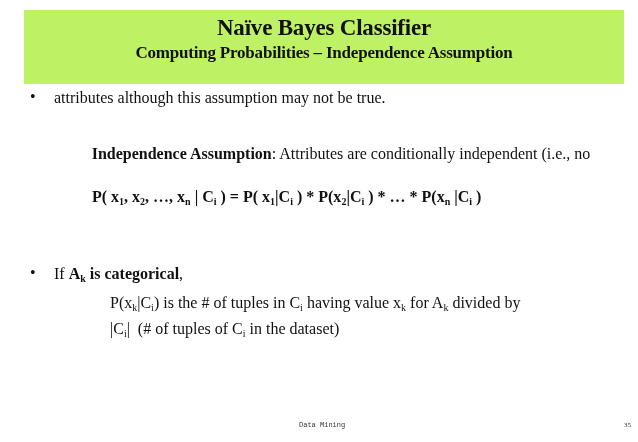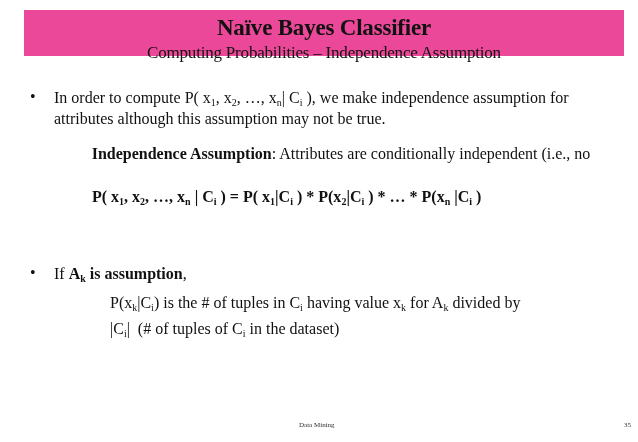--- a/index.html
+++ b/index.html
@@ -13,34 +13,34 @@
       position: relative;
       overflow: hidden;
       font-family: "Liberation Serif", "DejaVu Serif", serif;
       color: #111111;
     }
     .header-box {
       position: absolute;
       left: 24px;
       top: 10px;
       width: 600px;
-      height: 46px;
-      background: #ec4899;
+      height: 74px;
+      background: #bef264;
       text-align: center;
       box-sizing: border-box;
     }
     .title {
       font-weight: bold;
       font-size: 23px;
       line-height: 26px;
       margin-top: 5px;
       letter-spacing: -0.2px;
     }
     .subtitle {
-      font-weight: normal;
+      font-weight: bold;
       font-size: 17px;
       line-height: 22px;
       margin-top: 1px;
       letter-spacing: -0.2px;
     }
     .bullet {
       position: absolute;
       left: 30px;
       font-size: 16px;
     }
@@ -74,33 +74,32 @@
 </head>
 <body>
 
 <div class="header-box">
   <div class="title">Naïve Bayes Classifier</div>
   <div class="subtitle">Computing Probabilities – Independence Assumption</div>
 </div>
 
 <span class="bullet" style="top:88px;">•</span>
 <div class="para" style="left:54px; top:87px; width:570px;">
-  <div style="white-space:nowrap;"><span>In order to compute P( x</span><sub>1</sub><span>, x</span><sub>2</sub><span>, …, x</span><sub>n</sub><span>|  C</span><sub>i</sub><span> ), we make independence assumption for</span></div>
   <div>attributes although this assumption may not be true.</div>
 </div>
 
 <div class="para" style="left:56px; top:143px; width:570px;text-align:center;">
   <div style="white-space:nowrap;"><b>Independence Assumption</b><span>: Attributes are conditionally independent (i.e., no</span></div>
 </div>
 
 <div class="formula"><span>P( x</span><sub>1</sub><span>, x</span><sub>2</sub><span>, …, x</span><sub>n</sub><span> | C</span><sub>i</sub><span> ) = P( x</span><sub>1</sub><span>|C</span><sub>i</sub><span> ) * P(x</span><sub>2</sub><span>|C</span><sub>i</sub><span> ) * … * P(x</span><sub>n</sub><span> |C</span><sub>i</sub><span> )</span></div>
 
 <span class="bullet" style="top:264px;">•</span>
 <div class="para" style="left:54px; top:263px; width:570px;">
-  <span>If </span><b><span>A</span><sub>k</sub><span> is assumption</span></b><span>,</span>
+  <span>If </span><b><span>A</span><sub>k</sub><span> is categorical</span></b><span>,</span>
 </div>
 <div class="para" style="left:90px; top:290px; width:540px; line-height:26px;margin-left:20px;">
   <div style="white-space:nowrap;"><span>P(x</span><sub>k</sub><span>|C</span><sub>i</sub><span>) is the # of tuples in C</span><sub>i</sub><span> having value x</span><sub>k</sub><span> for A</span><sub>k</sub><span> divided by</span></div>
   <div style="white-space:pre;"><span>|C</span><sub>i</sub><span>|  (# of tuples of C</span><sub>i</sub><span> in the dataset)</span></div>
 </div>
 
-<div class="footer-text" style="left:299px;">Data Mining</div>
+<div class="footer-text" style="left:299px;font-family:Liberation Mono, monospace;">Data Mining</div>
 <div class="footer-text" style="left:612px;margin-left:12px;">35</div>
 
 </body></html>

